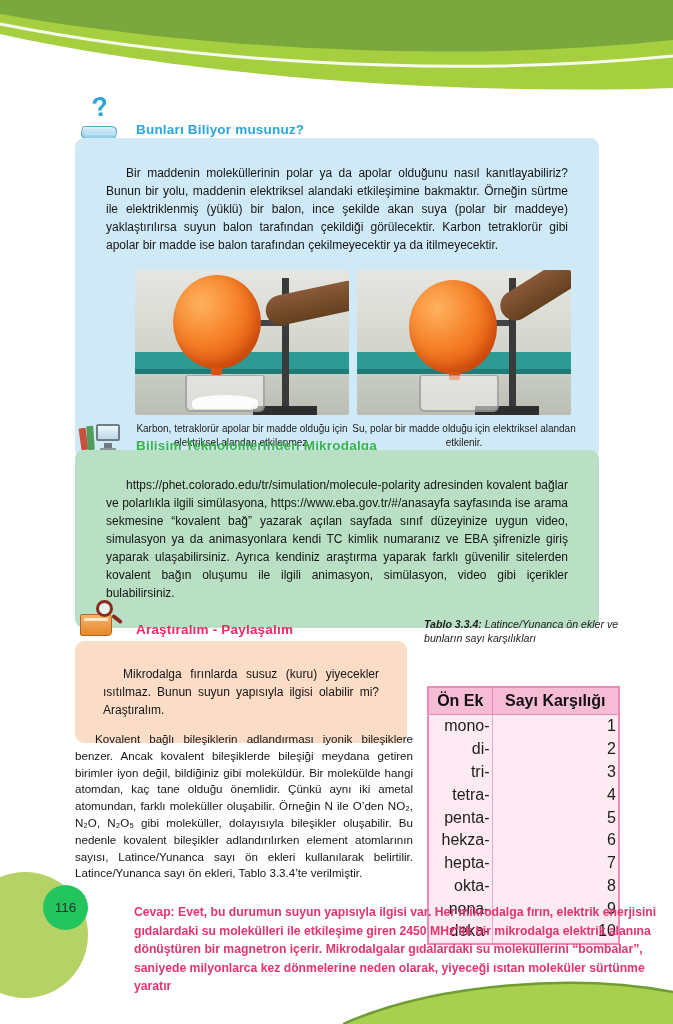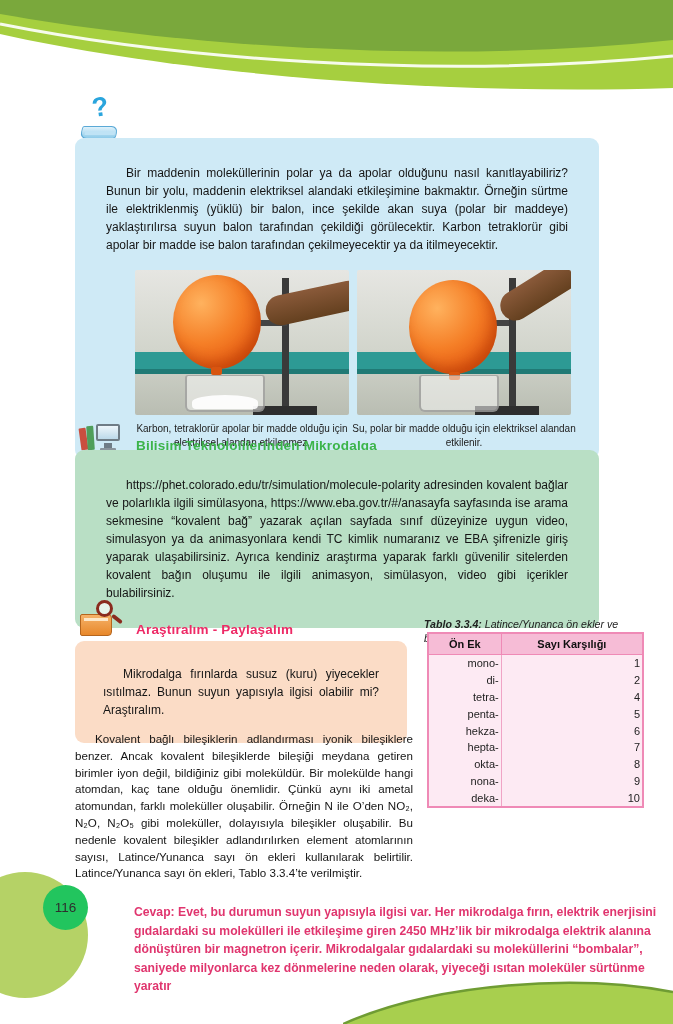--- a/index.html
+++ b/index.html
@@ -68,21 +68,21 @@
   .fig-right .balloon{left:52px;top:10px}
   .fig-right .knot{left:92px;top:102px}
   .fig-right .arm{top:2px;right:-24px;transform:rotate(-32deg)}
   .fig-right .pole{left:152px}
   .fig-right .beaker{left:62px}
   .fig-cap{width:232px;margin:7px 0 0 -9px;font-size:10px;line-height:1.35;text-align:center;color:#222}
 
   
   .tbl-caption{position:absolute;left:424px;top:617px;width:208px;font-size:10.6px;font-style:italic;line-height:1.35;color:#222}
   .tbl-caption b{font-weight:bold}
-  .prefix-table{position:absolute;left:427px;top:632px;width:217px;border-collapse:collapse;background:var(--table_body);border:2px solid var(--table_border);font-size:11px}
+  .prefix-table{position:absolute;left:427px;top:686px;width:193px;border-collapse:collapse;background:var(--table_body);border:2px solid var(--table_border);font-size:16px}
   .prefix-table th{background:var(--table_pink);font-weight:bold;padding:4px 2px;border:1px solid var(--table_border);color:#101010}
   .prefix-table td{text-align:right;padding:2.4px 2px;color:#1d1d1d}
   .prefix-table td + td{border-left:1px solid #f0a4c5}
   .prefix-table td:first-child{border-right:1px solid #f0a4c5}
 
   
   #naming-head{position:absolute;left:75px;top:712px;width:340px;font-size:12.5px;font-weight:bold;color:var(--heading_blue)}
   #naming-body{position:absolute;left:75px;top:731px;width:338px;font-size:11.6px;line-height:1.45;text-align:justify;color:#151515}
   #naming-body p{margin:0;text-indent:20px}
 
@@ -102,20 +102,21 @@
     <path d="M0,24 C170,58 430,80 673,56" stroke="#ffffff" stroke-width="3" fill="none" opacity="0.9"></path>
     <path d="M0,0 H673 V40 C430,66 170,44 0,14 Z" fill="#7aa83c"></path>
   </svg>
 
   <div class="sec-head" id="s1-head">
     <span class="icon icon-know">
       <span class="q">?</span>
       <span class="bk"></span>
       <span class="bk2"></span>
     </span>
+    <span class="sec-title">Bunları Biliyor musunuz?</span>
   </div>
 
   <div class="box" id="blue-box">
     <p>Bir maddenin moleküllerinin polar ya da apolar olduğunu nasıl kanıtlayabiliriz? Bunun bir yolu, maddenin elektriksel alandaki etkileşimine bakmaktır. Örneğin sürtme ile elektriklenmiş (yüklü) bir balon, ince şekilde akan suya (polar bir maddeye) yaklaştırılırsa suyun balon tarafından çekildiği görülecektir. Karbon tetraklorür gibi apolar bir madde ise balon tarafından çekilmeyecektir ya da itilmeyecektir.</p>
     <div class="figs">
       <div class="fig-col">
         <div class="figure fig-left">
           <div class="teal"></div>
           <div class="teal2"></div>
           <div class="pole"></div>
@@ -189,20 +190,24 @@
     <tbody>
       <tr>
           <td>mono-</td>
           <td>1</td>
         </tr>
       <tr>
           <td>di-</td>
           <td>2</td>
         </tr>
       <tr>
+          <td>tri-</td>
+          <td>3</td>
+        </tr>
+      <tr>
           <td>tetra-</td>
           <td>4</td>
         </tr>
       <tr>
           <td>penta-</td>
           <td>5</td>
         </tr>
       <tr>
           <td>hekza-</td>
           <td>6</td>

